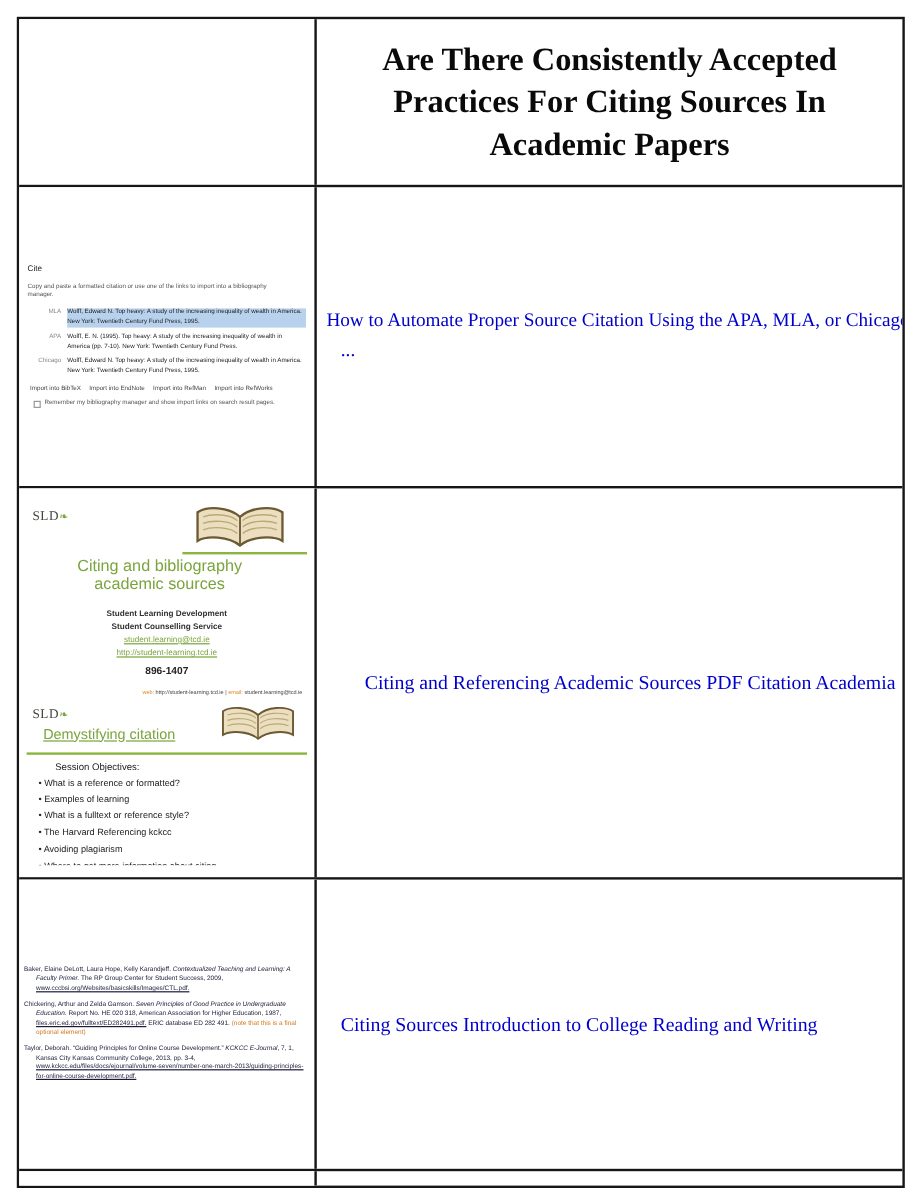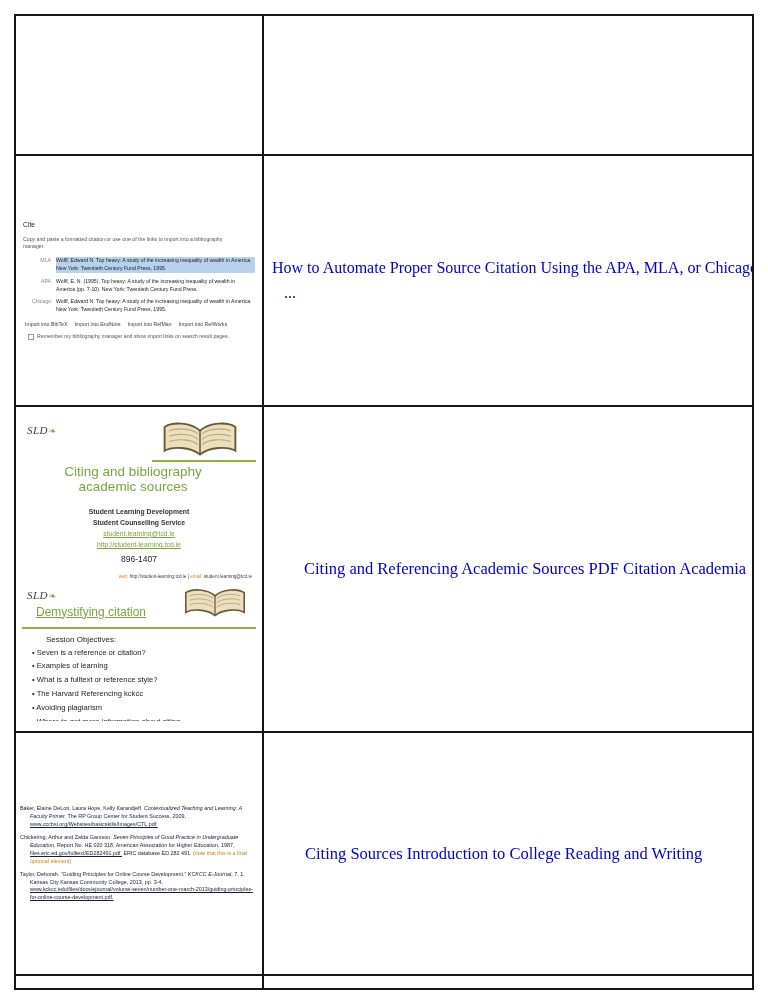--- a/index.html
+++ b/index.html
@@ -33,51 +33,51 @@
   }
 
   .caption {
     font-family:"Liberation Serif", serif; font-size:16.5px; color:#0000cc;
     line-height:1.55; text-decoration:none; cursor:pointer; display:block;
   }
   .row-1 .cell-right { padding-left:8px; }
   .row-1 .caption { font-size:16px; }
   .row-1 .cap-line1 { white-space:nowrap; }
   .row-2 .cell-right { padding-left:40px; }
-  .row-3 .cell-right { padding-left:41px; }
+  .row-3 .cell-right { padding-left:20px; }
   .ellipsis-line { margin-left:12px; }
 
   
   .cite-box { width:232px; background:#fff; font-size:5.2px; line-height:1.5; color:#333; padding:2px; cursor:pointer; }
   .cite-label { font-size:6.8px; color:#222; margin-bottom:5px; }
   .cite-instr { color:#555; width:205px; margin-bottom:6px; }
   .cite-row { display:flex; margin-bottom:5px; }
   .cite-style { width:28px; min-width:28px; text-align:right; padding-right:5px; color:#888; }
   .cite-text { flex:1; color:#222; }
   .hl { background:#b8d2ee; }
   .cite-links { display:flex; gap:7px; margin:7px 0 4px 2px; color:#444; white-space:nowrap; }
   .cite-remember { display:flex; align-items:flex-start; gap:3px; color:#555; margin-left:5px; width:210px; }
   .checkbox { width:4px; height:4px; border:1px solid #999; margin-top:1px; flex:none; background:#fff; }
 
   
   .slide { width:234px; background:#fff; position:relative; overflow:hidden; cursor:pointer; }
   .slide-a { height:164px; margin-bottom:3px; }
   .slide-b { height:136px; }
-  .sld-logo { position:absolute; font-family:"Liberation Serif", serif; font-size:11px; color:#44443e; letter-spacing:0.5px;font-style:italic; }
+  .sld-logo { position:absolute; font-family:"Liberation Serif", serif; font-size:11px; color:#44443e; letter-spacing:0.5px; }
   .slide-a .sld-logo { top:6px; left:5px; }
   .slide-b .sld-logo { top:4px; left:5px; }
   .sld-leaf { color:#7aa43c; font-size:9px; }
   .book { position:absolute; }
   .slide-a .book { top:2px; right:16px; width:80px; height:40px; }
   .slide-b .book { top:2px; right:8px; width:66px; height:33px; }
   .green-line-a { position:absolute; top:42px; right:0; width:104px; height:2px; background:#8bb53e; }
   .slide-a-title { position:absolute; top:46px; left:18px; width:186px; text-align:center; font-size:13.5px; line-height:1.15; color:#7aa43c; }
   .slide-a-info { position:absolute; top:88px; left:0; width:100%; text-align:center; font-size:6.8px; line-height:1.65; color:#333; font-weight:600; }
   .green-link { color:#7aa43c; text-decoration:underline; display:block; font-weight:400; }
-  .phone { font-size:8.5px; margin-top:2px; color:#222; font-weight:400; }
+  .phone { font-size:8.5px; margin-top:2px; color:#222; font-weight:700; }
   .slide-a-footer { position:absolute; bottom:3px; right:4px; font-size:4.6px; color:#444; }
   .orange { color:#e08a2e; }
   .slide-b-title { position:absolute; top:20px; left:14px; font-size:12px; color:#7aa43c; text-decoration:underline; }
   .green-rule { position:absolute; top:42px; left:0; width:100%; height:2.5px; background:#8bb53e; }
   .objectives { position:absolute; top:50px; left:24px; font-size:8px; color:#222; }
   .bullets { position:absolute; top:63px; left:10px; right:2px; margin:0; padding:0; list-style:none; font-size:7.6px; line-height:1.25; color:#222; }
   .bullets li { margin-bottom:4.5px; }
   .bullets li::before { content:"\2022  "; }
 
   
@@ -87,20 +87,23 @@
   .u { text-decoration:underline; }
   .note { color:#cf7a1d; }
 </style>
 </head>
 <body>
 
 <div class="doc">
 
   <div class="row header-row">
     <div class="cell-left"></div>
+    <div class="cell-right">
+      <h1 class="page-title">Are There Consistently Accepted Practices For Citing Sources In Academic Papers</h1>
+    </div>
   </div>
 
   <div class="row row-1">
     <div class="cell-left">
       <div class="cite-box">
         <div class="cite-label">Cite</div>
         <div class="cite-instr">Copy and paste a formatted citation or use one of the links to import into a bibliography manager.</div>
         <div class="cite-row">
           <span class="cite-style">MLA</span>
           <span class="cite-text hl">Wolff, Edward N. Top heavy: A study of the increasing inequality of wealth in America. New York: Twentieth Century Fund Press, 1995.</span>
@@ -167,21 +170,21 @@
         <svg class="book" viewBox="0 0 100 52">
           <path d="M50 14 C38 3 14 2 4 9 L4 40 C14 34 38 35 50 45 C62 35 86 34 96 40 L96 9 C86 2 62 3 50 14 Z" fill="#ecdfc0" stroke="#6b5a33" stroke-width="2.5"></path>
           <path d="M50 14 V45" stroke="#6b5a33" stroke-width="2"></path>
           <path d="M10 14 C20 10 40 11 47 18 M10 21 C20 17 40 18 47 25 M10 28 C20 24 40 25 47 32" fill="none" stroke="#b9a878" stroke-width="1.5"></path>
           <path d="M90 14 C80 10 60 11 53 18 M90 21 C80 17 60 18 53 25 M90 28 C80 24 60 25 53 32" fill="none" stroke="#b9a878" stroke-width="1.5"></path>
         </svg>
         <div class="slide-b-title">Demystifying citation</div>
         <div class="green-rule"></div>
         <div class="objectives">Session Objectives:</div>
         <ul class="bullets">
-          <li>Seven is a reference or citation?</li>
+          <li>What is a reference or formatted?</li>
           <li>Examples of learning</li>
           <li>What is a fulltext or reference style?</li>
           <li>The Harvard Referencing kckcc</li>
           <li>Avoiding plagiarism</li>
           <li>Where to get more information about citing</li>
         </ul>
       </div>
 
     </div>
     <div class="cell-right">

